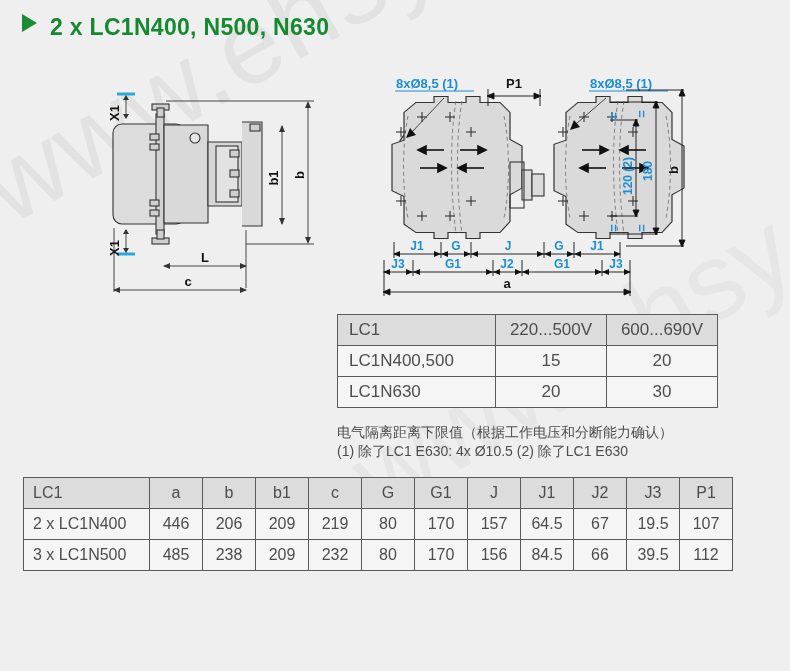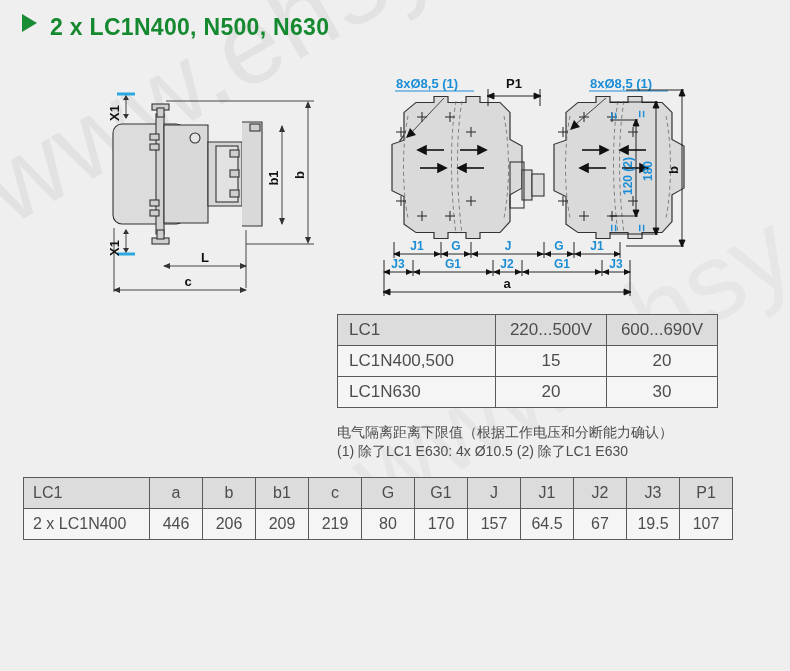--- a/index.html
+++ b/index.html
@@ -498,14 +498,28 @@
       <td>209</td>
       <td>219</td>
       <td>80</td>
       <td>170</td>
       <td>157</td>
       <td>64.5</td>
       <td>67</td>
       <td>19.5</td>
       <td>107</td>
     </tr>
+    <tr>
+      <td class="first">3 x LC1N500</td>
+      <td>485</td>
+      <td>238</td>
+      <td>209</td>
+      <td>232</td>
+      <td>80</td>
+      <td>170</td>
+      <td>156</td>
+      <td>84.5</td>
+      <td>66</td>
+      <td>39.5</td>
+      <td>112</td>
+    </tr>
   </tbody>
 </table>
 
 </body></html>

